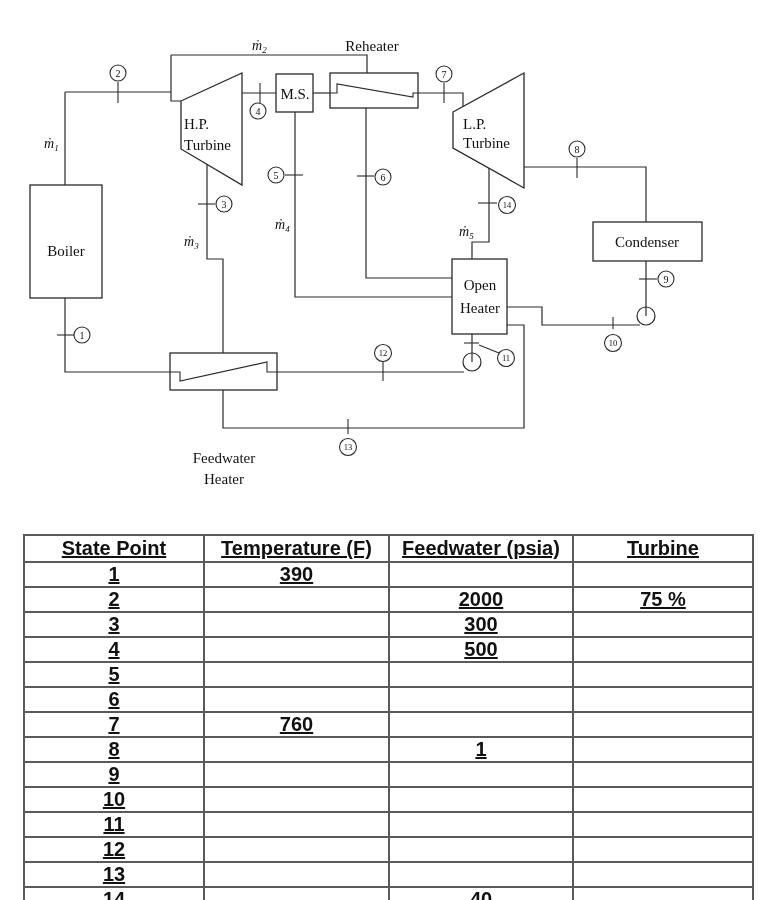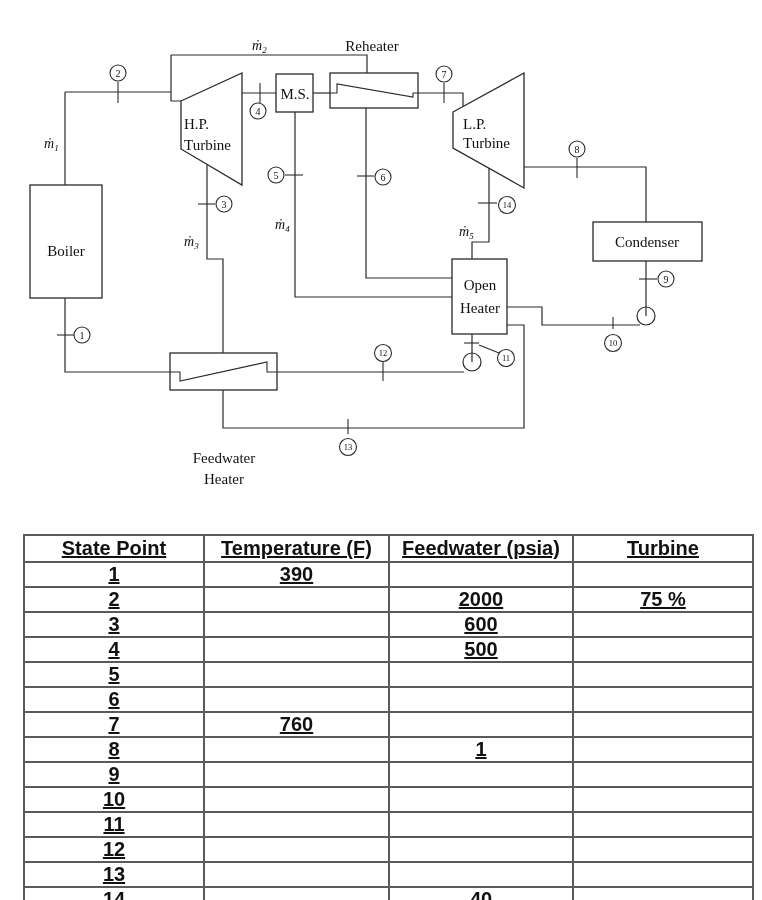--- a/index.html
+++ b/index.html
@@ -171,21 +171,21 @@
       </tr>
       <tr>
         <td>2</td>
         <td></td>
         <td>2000</td>
         <td>75 %</td>
       </tr>
       <tr>
         <td>3</td>
         <td></td>
-        <td>600</td>
+        <td>300</td>
         <td></td>
       </tr>
       <tr>
         <td>4</td>
         <td></td>
         <td>500</td>
         <td></td>
       </tr>
       <tr>
         <td>5</td>

